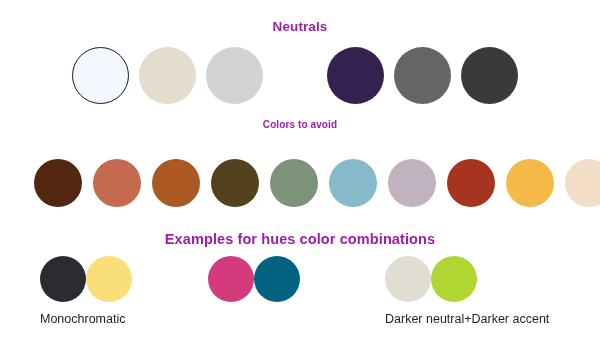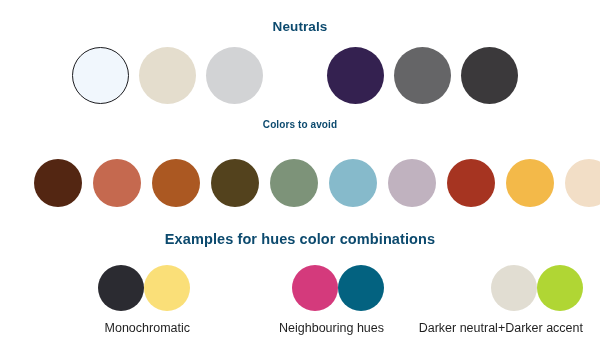--- a/index.html
+++ b/index.html
@@ -21,21 +21,21 @@
     background: #ffffff;
   }
 
   
   .section-heading {
     position: absolute;
     left: 0;
     width: 600px;
     text-align: center;
     font-weight: bold;
-    color: #0c4a6e;
+    color: #a21caf;
     letter-spacing: 0.1px;
   }
   #heading-neutrals {
     top: 19px;
     font-size: 13.5px;
   }
   #heading-avoid {
     top: 119px;
     font-size: 10px;
   }
@@ -87,22 +87,22 @@
   
   #row-examples {
     position: absolute;
     top: 253px;
     left: 0;
     width: 600px;
     height: 80px;
   }
   .example-group {
     position: absolute;
-    top: 12px;
-    text-align: right;
+    top: 3px;
+    text-align: left;
   }
   .example-pair {
     height: 46px;
     white-space: nowrap;
     display: block;
   }
   .example-swatch {
     display: inline-block;
     width: 46px;
     height: 46px;
@@ -137,21 +137,20 @@
 
   <div class="section-heading" id="heading-examples">Examples for hues color combinations</div>
 
   <div id="row-examples">
     <div class="example-group" id="example-group-0">
       <span class="example-pair"><span class="example-swatch" style="background: rgb(43, 43, 49);"></span><span class="example-swatch" style="background: rgb(250, 223, 120);"></span></span>
       <span class="example-label">Monochromatic</span>
     </div>
     <div class="example-group" id="example-group-1">
       <span class="example-pair"><span class="example-swatch" style="background: rgb(212, 58, 124);"></span><span class="example-swatch" style="background: rgb(3, 98, 128);"></span></span>
-      <span class="example-label">Neighbouring hues</span>
     </div>
     <div class="example-group" id="example-group-2">
       <span class="example-pair"><span class="example-swatch" style="background: rgb(225, 221, 210);"></span><span class="example-swatch" style="background: rgb(176, 214, 52);"></span></span>
       <span class="example-label">Darker neutral+Darker accent</span>
     </div>
   </div>
 
 </div>
 
 </body></html>

